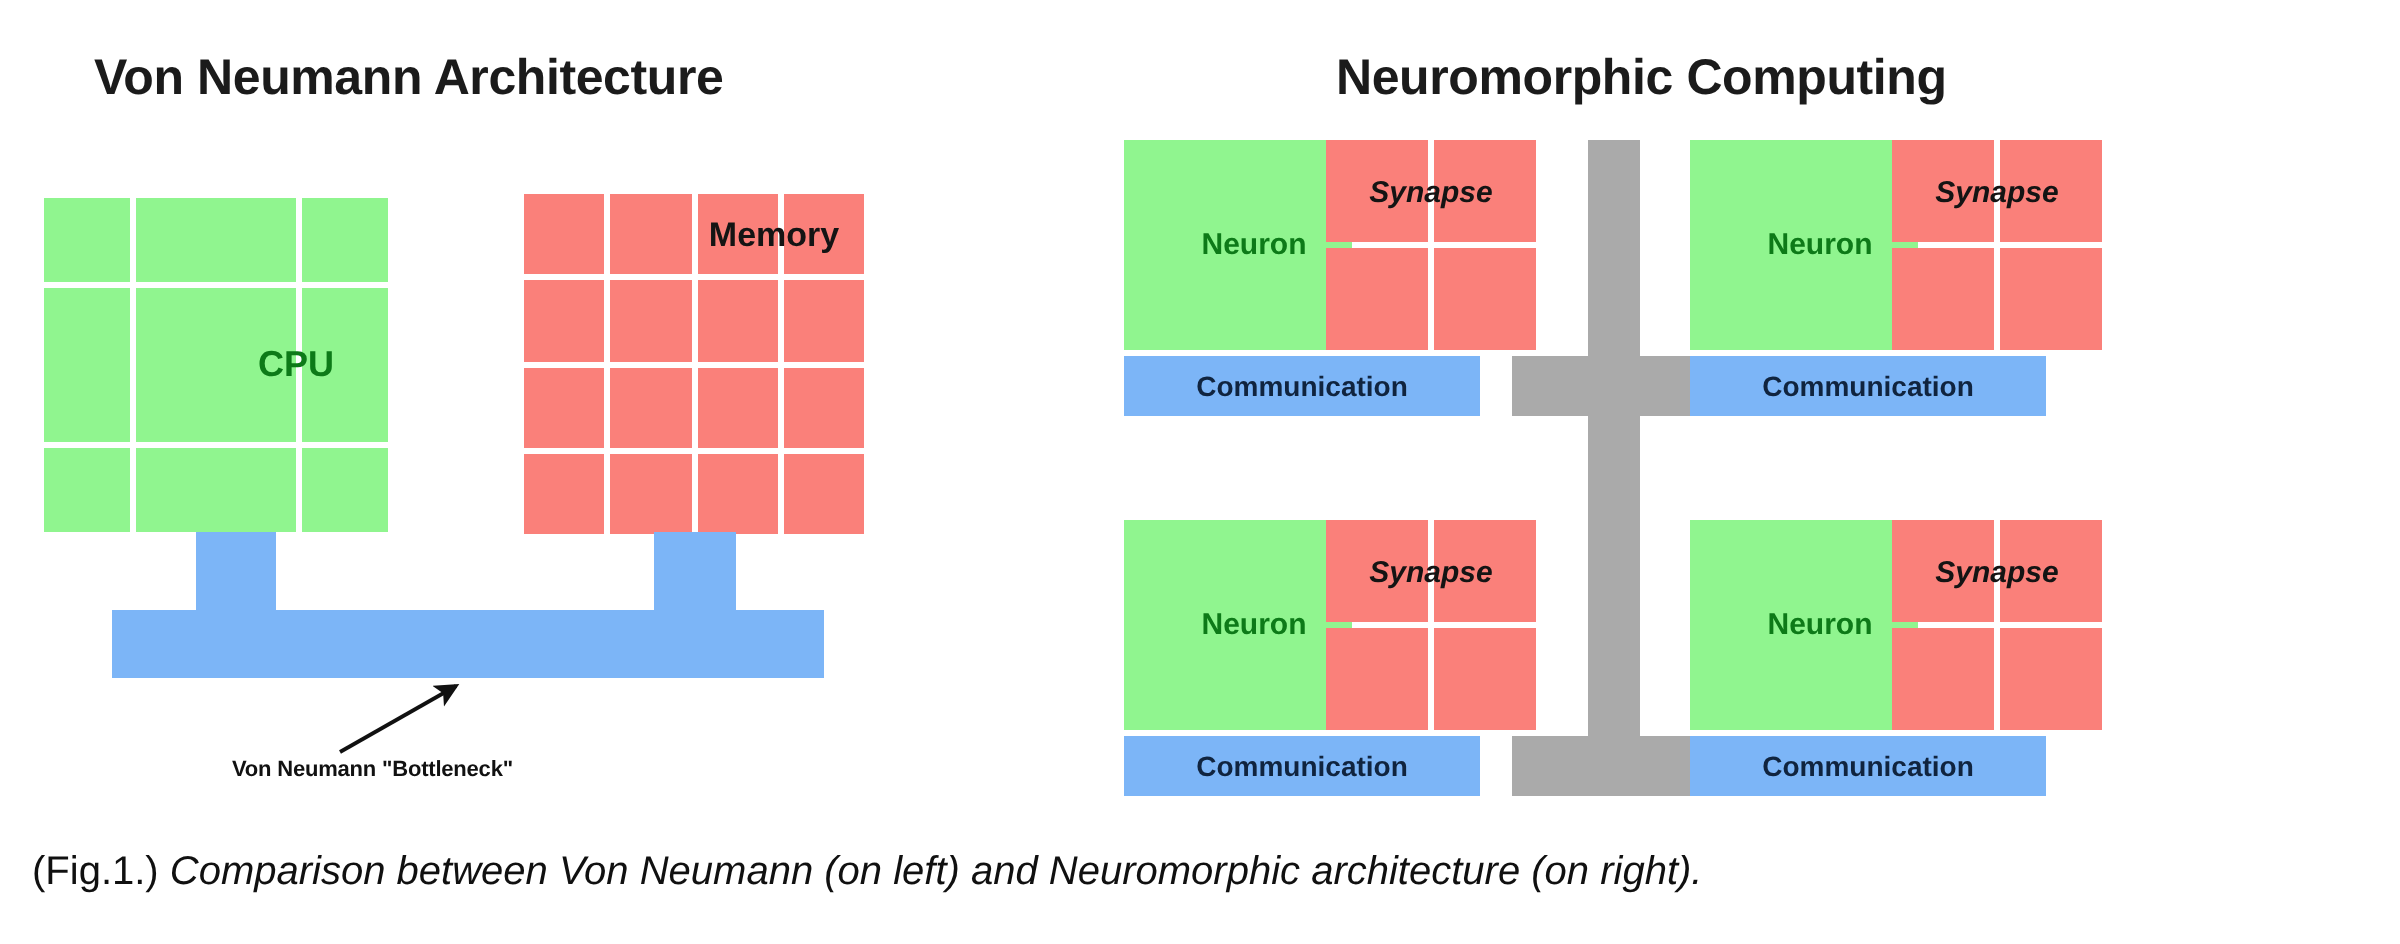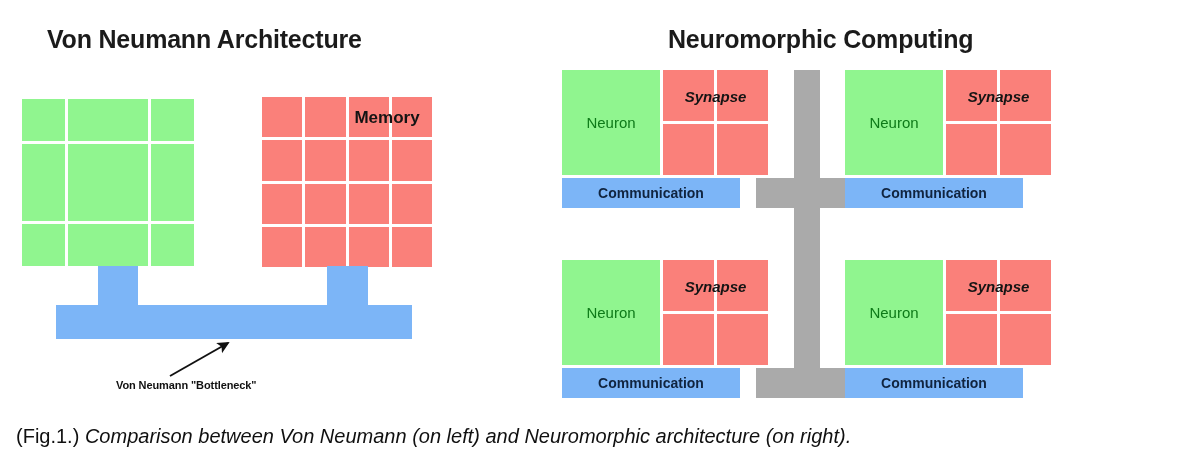--- a/index.html
+++ b/index.html
@@ -163,22 +163,23 @@
     position: absolute;
     left: 0;
     top: 0;
     width: 98px;
     height: 105px;
     background: #90f58f;
     display: flex;
     align-items: center;
     justify-content: center;
     font-size: 15px;
-    font-weight: normal;
+    font-weight: bold;
     color: #0d7a18;
+    padding-left: 16px;
   }
   .synapse-grid {
     position: absolute;
     left: 101px;
     top: 0;
     width: 105px;
     height: 105px;
     display: grid;
     grid-template-columns: repeat(2, 1fr);
     grid-template-rows: repeat(2, 1fr);
@@ -246,20 +247,21 @@
     <div class="cell"></div>
     <div class="cell"></div>
     <div class="cell"></div>
     <div class="cell"></div>
     <div class="cell"></div>
     <div class="cell"></div>
     <div class="cell"></div>
     <div class="cell"></div>
     <div class="cell"></div>
   </div>
+  <div class="grid-label" id="cpu-label">CPU</div>
 
   <div class="grid-block" id="memory-block">
     <div class="cell red"></div>
     <div class="cell red"></div>
     <div class="cell red"></div>
     <div class="cell red"></div>
     <div class="cell red"></div>
     <div class="cell red"></div>
     <div class="cell red"></div>
     <div class="cell red"></div>

